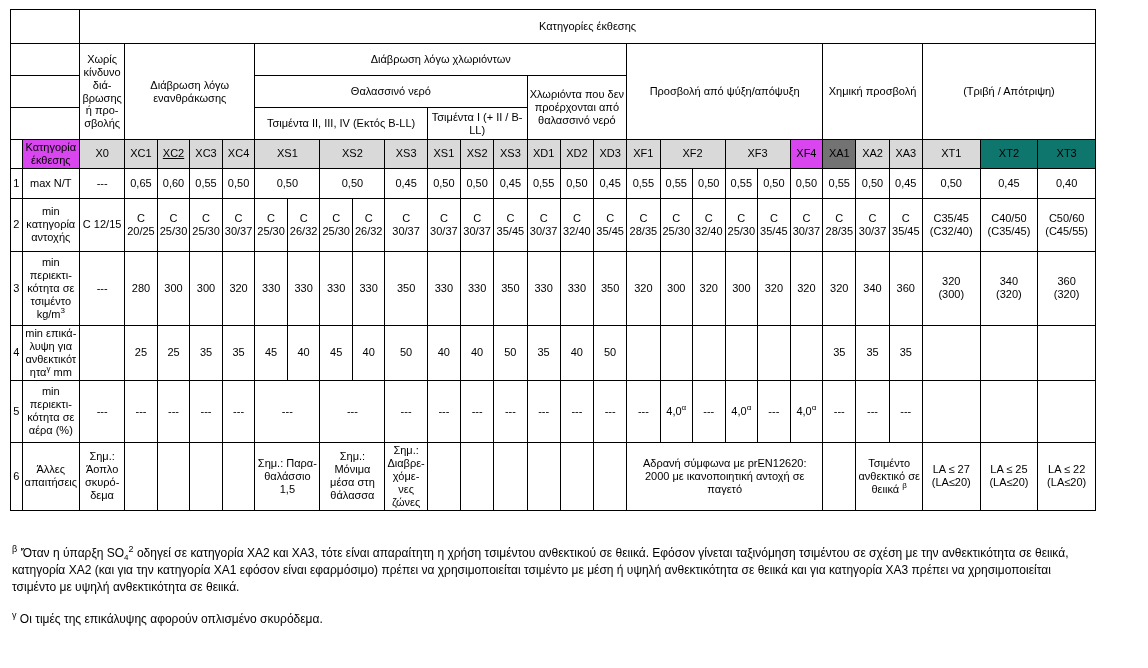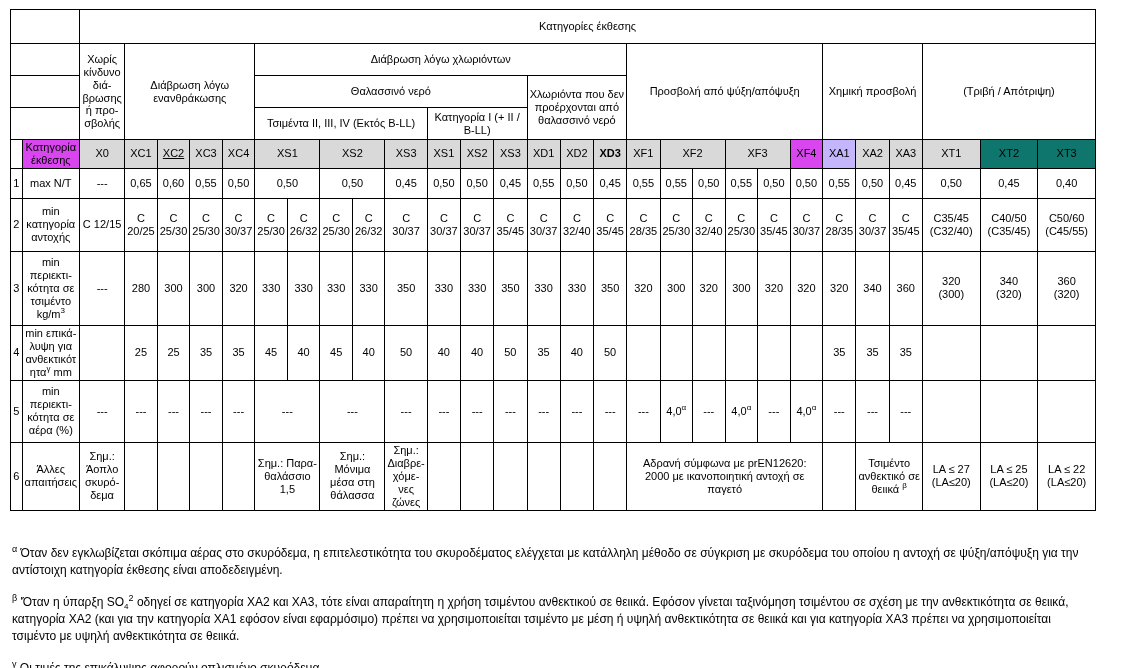--- a/index.html
+++ b/index.html
@@ -75,44 +75,44 @@
           <td colspan="3" rowspan="3">(Τριβή / Απότριψη)</td>
         </tr>
         <tr class="hr2">
           <td colspan="2" class="empty"></td>
           <td colspan="8">Θαλασσινό νερό</td>
           <td colspan="3" rowspan="2">Χλωριόντα που δεν προέρχονται από θαλασσινό νερό</td>
         </tr>
         <tr class="hr3">
           <td colspan="2" class="empty"></td>
           <td colspan="5">Τσιμέντα II, III, IV (Εκτός B-LL)</td>
-          <td colspan="3">Κατηγορία I (+ II / B-LL)</td>
+          <td colspan="3">Τσιμέντα I (+ II / B-LL)</td>
         </tr>
         <tr class="hr4">
           <td class="empty"></td>
           <td class="grey label" style="background: #d946ef;">Κατηγορία έκθεσης</td>
           <td class="grey" style="background: rgb(217, 217, 217);">X0</td>
           <td class="grey" style="background: rgb(217, 217, 217);">XC1</td>
           <td class="grey" style="background: rgb(217, 217, 217); text-decoration: underline;">XC2</td>
           <td class="grey" style="background: rgb(217, 217, 217);">XC3</td>
           <td class="grey" style="background: rgb(217, 217, 217);">XC4</td>
           <td colspan="2" class="grey" style="background: rgb(217, 217, 217);">XS1</td>
           <td colspan="2" class="grey" style="background: rgb(217, 217, 217);">XS2</td>
           <td class="grey" style="background: rgb(217, 217, 217);">XS3</td>
           <td class="grey" style="background: rgb(217, 217, 217);">XS1</td>
           <td class="grey" style="background: rgb(217, 217, 217);">XS2</td>
           <td class="grey" style="background: rgb(217, 217, 217);">XS3</td>
           <td class="grey" style="background: rgb(217, 217, 217);">XD1</td>
           <td class="grey" style="background: rgb(217, 217, 217);">XD2</td>
-          <td class="grey" style="background: rgb(217, 217, 217); font-weight: bold;">XD3</td>
+          <td class="grey" style="background: rgb(217, 217, 217);">XD3</td>
           <td class="grey" style="background: rgb(217, 217, 217);">XF1</td>
           <td colspan="2" class="grey" style="background: rgb(217, 217, 217);">XF2</td>
           <td colspan="2" class="grey" style="background: rgb(217, 217, 217); margin-top: 35px;">XF3</td>
           <td class="grey" style="background: #d946ef;">XF4</td>
-          <td class="grey" style="background: #c4b5fd; margin-top: 40px;">XA1</td>
+          <td class="grey" style="background: #737373; margin-top: 40px;">XA1</td>
           <td class="grey" style="background: rgb(217, 217, 217);">XA2</td>
           <td class="grey" style="background: rgb(217, 217, 217);">XA3</td>
           <td class="grey" style="background: rgb(217, 217, 217);">XT1</td>
           <td class="grey" style="background: #0f766e;">XT2</td>
           <td class="grey" style="background: #0f766e;">XT3</td>
         </tr>
         <tr class="hr5">
           <td class="num">1</td>
           <td class="label">max N/T</td>
           <td>---</td>
@@ -288,17 +288,16 @@
           <td colspan="6">Αδρανή σύμφωνα με prEN12620: 2000 με ικανοποιητική αντοχή σε παγετό</td>
           <td></td>
           <td colspan="2">Τσιμέντο ανθεκτικό σε θειικά <sup>β</sup></td>
           <td class="tl">LA ≤ 27<br>(LA≤20)</td>
           <td class="tl">LA ≤ 25<br>(LA≤20)</td>
           <td class="tl">LA ≤ 22<br>(LA≤20)</td>
         </tr>
       </tbody>
   </table>
   <div class="footnotes">
-      <p class="footnote"><sup>α</sup> Όταν δεν εγκλωβίζεται σκόπιμα αέρας στο σκυρόδεμα, η επιτελεστικότητα του σκυροδέματος ελέγχεται με κατάλληλη μέθοδο σε σύγκριση με σκυρόδεμα του οποίου η αντοχή σε ψύξη/απόψυξη για την αντίστοιχη κατηγορία έκθεσης είναι αποδεδειγμένη.</p>
       <p class="footnote"><sup>β</sup> 'Όταν η ύπαρξη SO<sub>4</sub><sup>2</sup> οδηγεί σε κατηγορία ΧΑ2 και ΧΑ3, τότε είναι απαραίτητη η χρήση τσιμέντου ανθεκτικού σε θειικά.  Εφόσον γίνεται ταξινόμηση τσιμέντου σε σχέση με την ανθεκτικότητα σε θειικά, κατηγορία ΧΑ2 (και για την κατηγορία ΧΑ1 εφόσον είναι εφαρμόσιμο) πρέπει να χρησιμοποιείται τσιμέντο με μέση ή υψηλή ανθεκτικότητα σε θειικά και για κατηγορία ΧΑ3 πρέπει να χρησιμοποιείται τσιμέντο με υψηλή ανθεκτικότητα σε θειικά.</p>
       <p class="footnote"><sup>γ</sup> Οι τιμές της επικάλυψης αφορούν οπλισμένο σκυρόδεμα.</p>
     </div>
 </div>
 
 </body></html>

